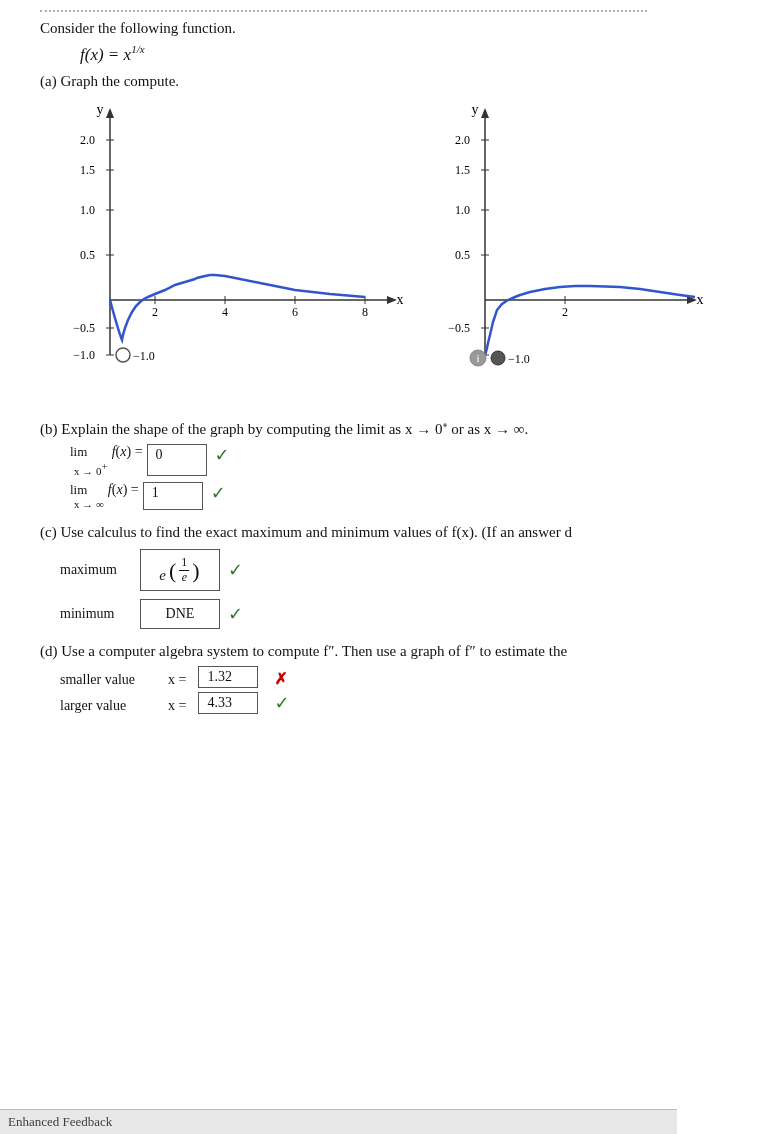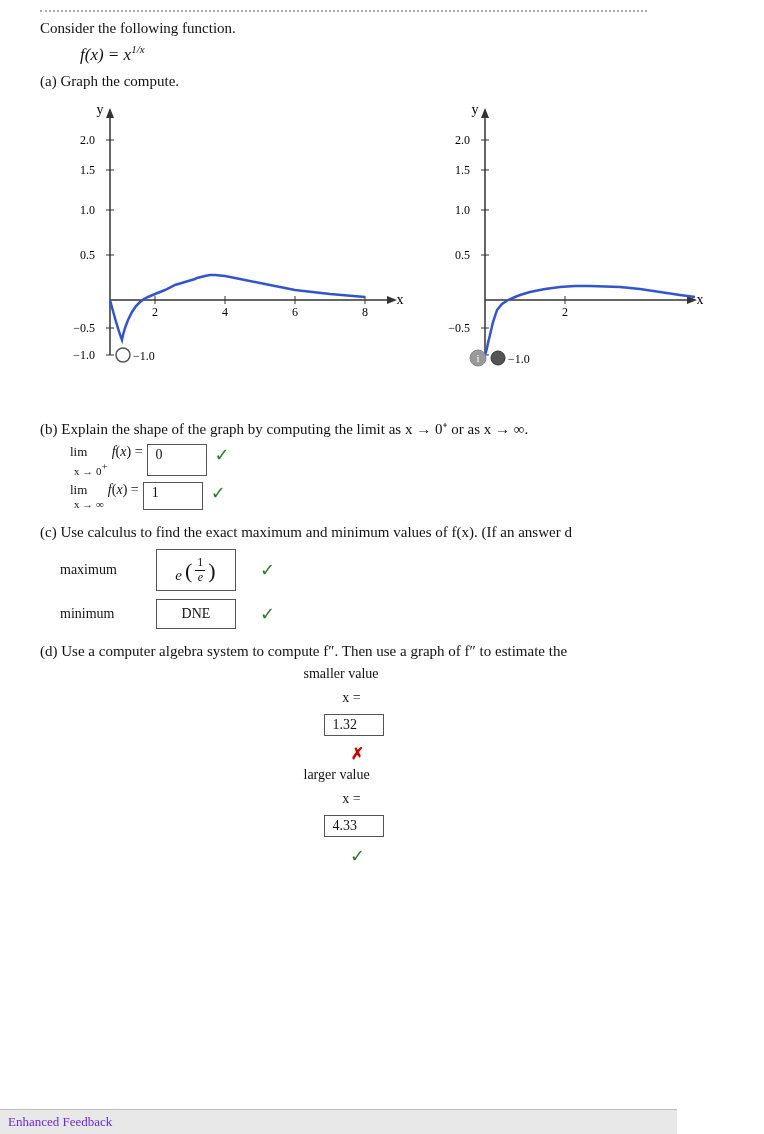--- a/index.html
+++ b/index.html
@@ -92,21 +92,20 @@
     }
     
     .part-c {
       margin: 14px 0 0 0;
     }
     .part-c-row {
       display: flex;
       align-items: center;
       margin: 8px 0 8px 20px;
       font-size: 14px;
-      gap: 16px;
     }
     .part-c-label {
       min-width: 80px;
       font-size: 14px;
     }
     .answer-box-lg {
       border: 1px solid #555;
       padding: 6px 14px;
       min-width: 80px;
       font-size: 14px;
@@ -130,38 +129,37 @@
       gap: 2px;
       font-size: 14px;
     }
     .e-base { font-style: italic; font-size: 15px; }
     
     .part-d {
       margin: 14px 0 8px 0;
     }
     .part-d-row {
       display: flex;
-      align-items: center;
+      align-items: flex-end;
       margin: 4px 0 4px 20px;
       font-size: 14px;
       gap: 8px;
-      flex-direction: column;
     }
     .part-d-label { min-width: 100px; }
     
     .enhanced-bar {
       position: absolute;
       bottom: 0;
       left: 0;
       width: 100%;
       background: #e8e8e8;
       border-top: 1px solid #bbb;
       padding: 4px 8px;
       font-size: 13px;
-      color: #6d28d9;
+      color: #404040;
     }
   </style>
 </head>
 <body>
 
 <div class="page">
   <div class="dotted-top"></div>
 
   <div class="consider-text">Consider the following function.</div>
 

